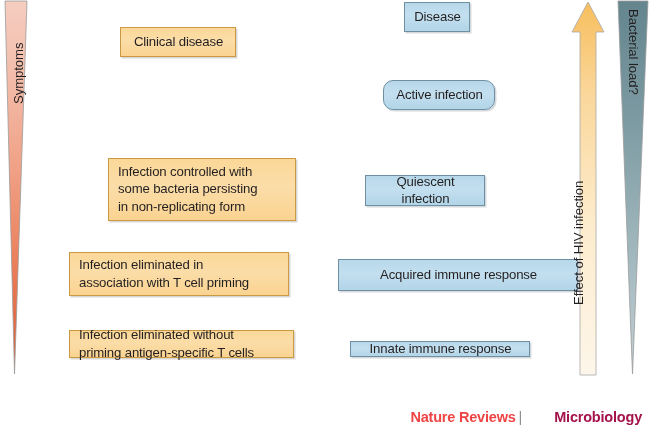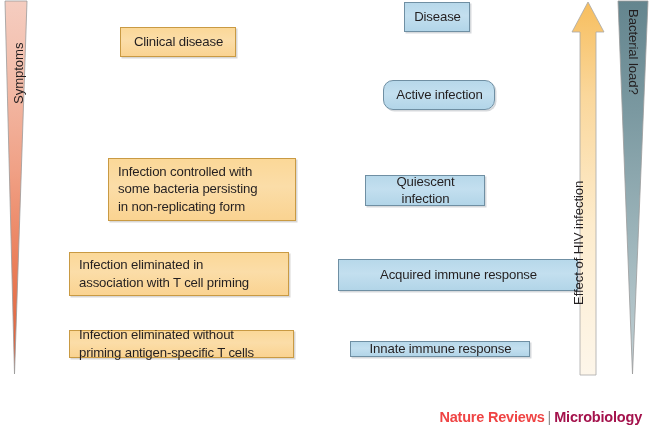--- a/index.html
+++ b/index.html
@@ -75,21 +75,21 @@
   #footer {
     position: absolute;
     right: 8px;
     bottom: 11px;
     font-size: 14.5px;
     font-weight: bold;
     letter-spacing: -0.2px;
   }
   #footer .nr { color: #ef4444; }
   #footer .sep { color: #8d8d8d; font-weight: normal; margin: 0 3px; }
-  #footer .mb { color: #a4124c; }
+  #footer .mb { color: #a4124c; margin-left: 29px; }
 </style>
 </head>
 <body>
 
 <div id="figure">
 
   <div class="wedge" style="left:0px; top:0px; width:34px; height:380px;">
     <svg width="34" height="380" viewBox="0 0 34 380">
       <defs>
         <linearGradient id="gradSymptoms" x1="0" y1="0" x2="0" y2="1">

